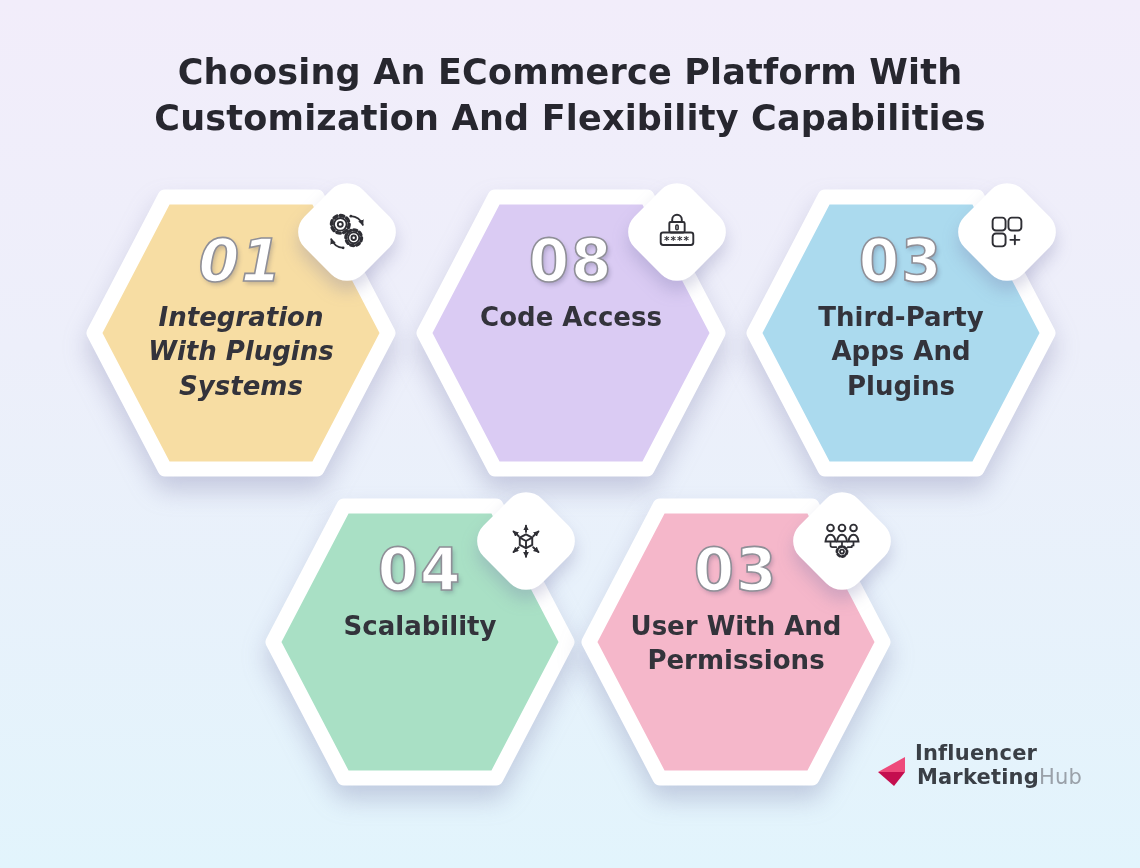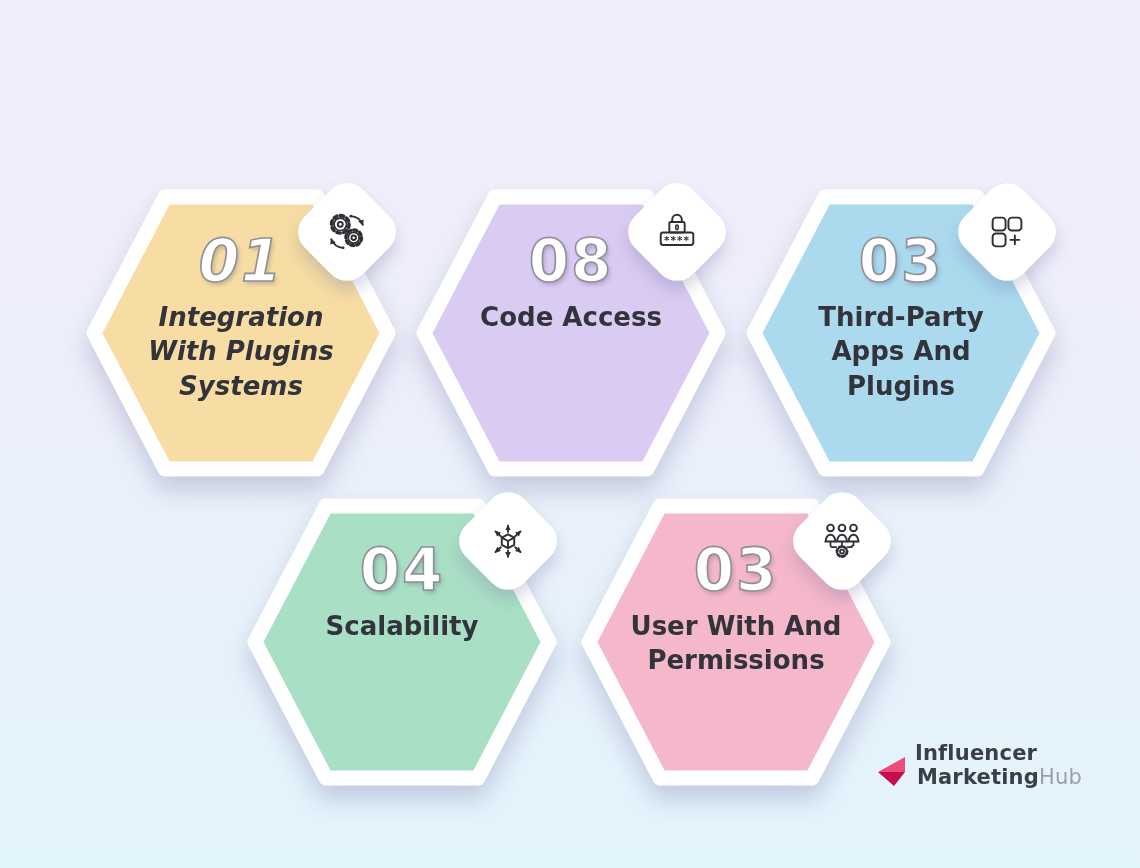--- a/index.html
+++ b/index.html
@@ -86,20 +86,22 @@
 <svg class="defs-holder" aria-hidden="true">
   <defs>
     <marker id="ah" markerWidth="8" markerHeight="8" refX="5" refY="3" orient="auto" markerUnits="userSpaceOnUse">
       <path d="M0,0 L6,3 L0,6 Z" fill="#2E2E34"></path>
     </marker>
   </defs>
 </svg>
 
 <div class="canvas">
 
+  <div class="title">Choosing An ECommerce Platform With
+Customization And Flexibility Capabilities</div>
 
   <div class="hex" style="left:85px;top:188px;font-style:italic;">
     <svg class="hex-svg" width="312" height="290" viewBox="0 0 312 290">
       <path d="M80,9 L232,9 L303,145 L232,281 L80,281 L9,145 Z" stroke="#FFFFFF" stroke-width="15" stroke-linejoin="round" fill="#F7DDA3"></path>
     </svg>
     <div class="hex-content">
       <div class="hex-number">01</div>
       <div class="hex-label">Integration
 With Plugins
 Systems</div>
@@ -161,21 +163,21 @@
         <g class="icon-stroke" stroke-width="2.8">
           <rect x="9" y="9" width="13.5" height="13.5" rx="3.5"></rect>
           <rect x="25.5" y="9" width="13.5" height="13.5" rx="3.5"></rect>
           <rect x="9" y="25.5" width="13.5" height="13.5" rx="3.5"></rect>
           <path d="M32.2,27.5 v9.4 M27.5,32.2 h9.4"></path>
         </g>
       </svg>
     </div>
   </div>
 
-  <div class="hex" style="left:246px;top:497px;">
+  <div class="hex" style="left:264px;top:497px;">
     <svg class="hex-svg" width="312" height="290" viewBox="0 0 312 290">
       <path d="M80,9 L232,9 L303,145 L232,281 L80,281 L9,145 Z" stroke="#FFFFFF" stroke-width="15" stroke-linejoin="round" fill="#A9E0C5"></path>
     </svg>
     <div class="hex-content">
       <div class="hex-number">04</div>
       <div class="hex-label">Scalability</div>
     </div>
     <div class="badge-wrap">
       <div class="badge-square"></div>
       <svg class="badge-icon" viewBox="0 0 48 48">

